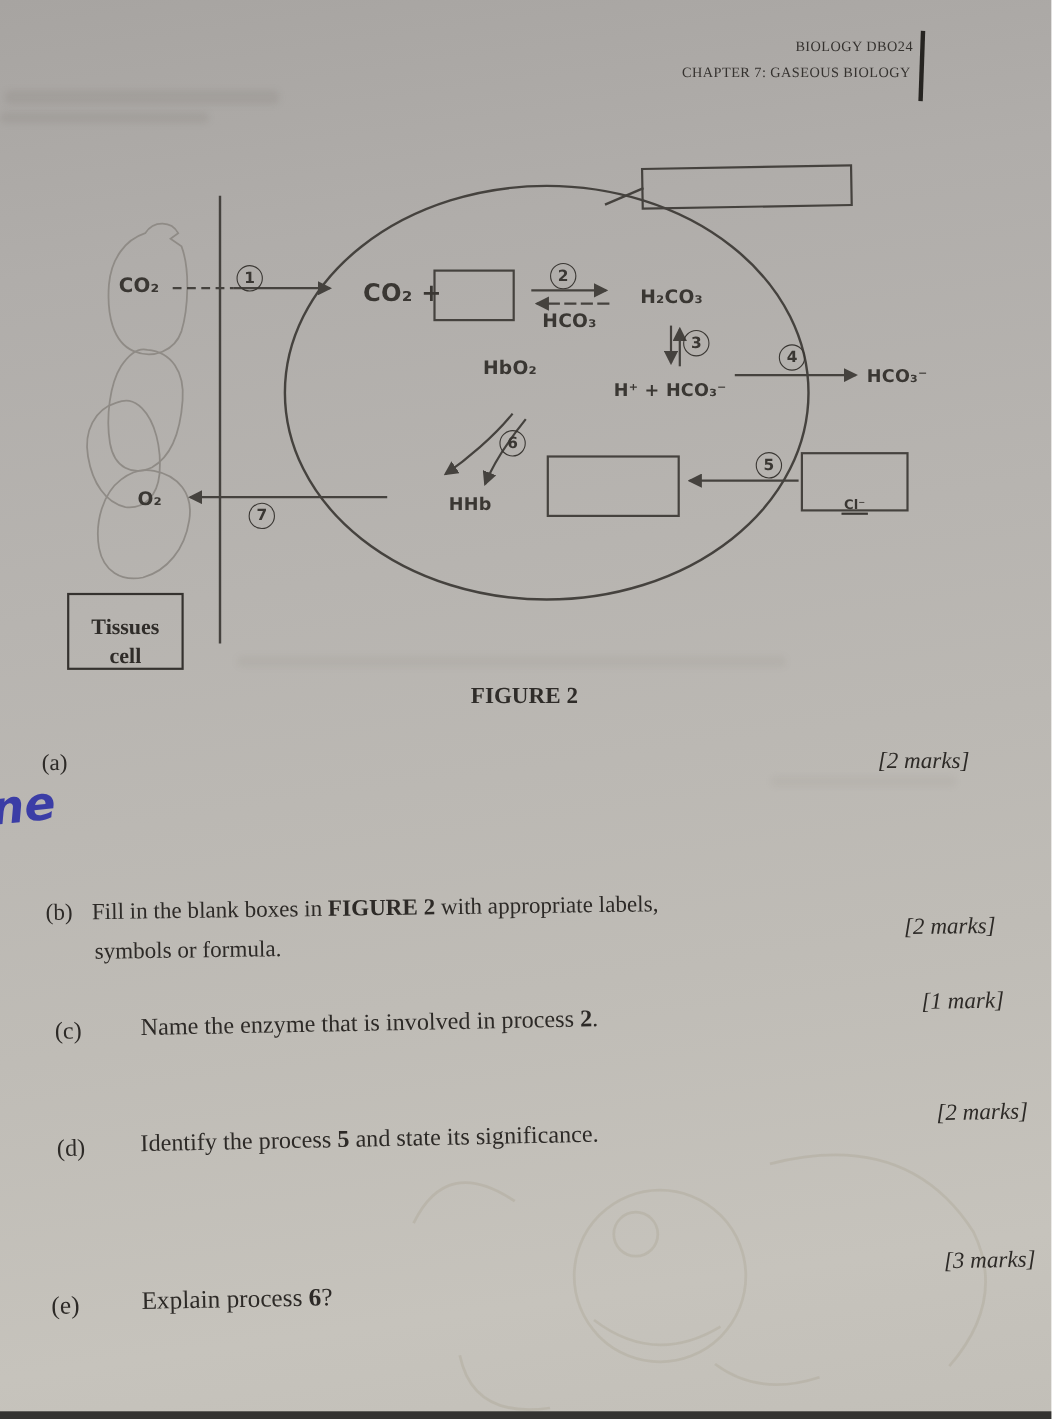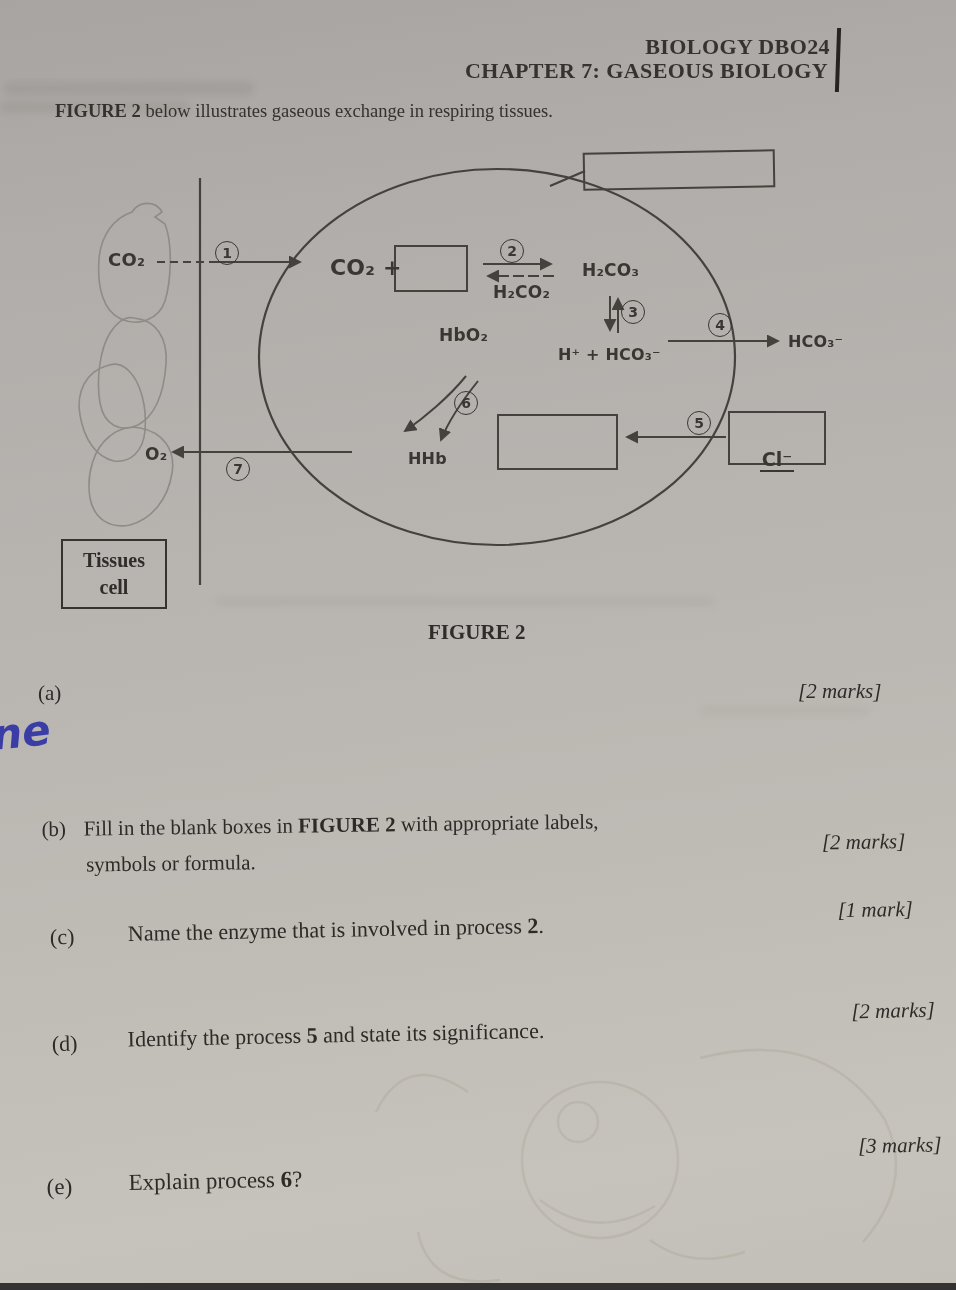--- a/index.html
+++ b/index.html
@@ -4,35 +4,35 @@
 <style>
   html,body{margin:0;padding:0;}
   body{width:956px;height:1290px;overflow:hidden;}
   #page{position:relative;width:956px;height:1290px;
     background:linear-gradient(172deg,#a7a4a1 0%,#b0adaa 18%,#b7b4b0 40%,#bfbcb6 68%,#c6c3bc 88%,#c2bfb8 100%);
     font-family:"Liberation Serif",serif;color:#2d2a27;}
   .abs{position:absolute;}
   
   .ghost{position:absolute;background:rgba(110,105,98,0.14);filter:blur(3px);border-radius:6px;}
   
-  .hdr{position:absolute;font-weight:700;font-size:22px;letter-spacing:0.4px;color:#35322f;}
+  .hdr{position:absolute;font-weight:400;font-size:13px;letter-spacing:0.4px;color:#35322f;}
   .hdr-bar{position:absolute;width:4px;background:#262421;transform:rotate(2deg);}
   
   .intro{position:absolute;font-size:18.5px;color:#34312e;}
   .b{font-weight:700;}
   
   svg{position:absolute;left:0;top:0;pointer-events:none;}
   .lbl{position:absolute;font-family:"DejaVu Sans",sans-serif;font-weight:700;color:#3a3733;letter-spacing:0.2px;white-space:nowrap;}
   .circ{position:absolute;width:24px;height:24px;border:1.8px solid #3a3733;border-radius:50%;
     display:flex;align-items:center;justify-content:center;
     font:700 14px "DejaVu Sans",sans-serif;color:#3a3733;box-sizing:border-box;}
   .bbox{position:absolute;border:2px solid #45423e;box-sizing:border-box;}
   .tissues-box{position:absolute;border:2px solid #35322f;box-sizing:border-box;text-align:center;
-    font-weight:700;font-size:20px;color:#2f2c29;padding-top:6px;line-height:27px;}
-  .cl-txt{font-family:"DejaVu Sans",sans-serif;font-weight:700;font-size:19px;color:#3a3733;
+    font-weight:700;font-size:20px;color:#2f2c29;padding-top:16px;line-height:27px;}
+  .cl-txt{font-family:"DejaVu Sans",sans-serif;font-weight:700;font-size:12px;color:#3a3733;
     border-bottom:2px solid #3a3733;padding:0 2px;margin-top:44px;}
   
   .qnum{position:absolute;font-size:21px;}
   .qtxt{position:absolute;font-size:21px;white-space:nowrap;}
   .marks{position:absolute;font-style:italic;font-size:21px;white-space:nowrap;}
   .hand{position:absolute;font-family:"DejaVu Sans",sans-serif;font-style:italic;font-weight:700;
     font-size:42px;color:#3b3da6;transform:rotate(-6deg);}
   .strip{position:absolute;left:0;bottom:0;width:956px;height:7px;background:#343331;}
 </style>
 </head>
@@ -87,46 +87,43 @@
       <path d="M466,376 C449,397 424,418 405,431" marker-end="url(#ah)"></path>
       <path d="M478,381 C462,401 448,422 441,440" marker-end="url(#ah)"></path>
       <line x1="352" y1="452" x2="173" y2="452" marker-end="url(#ah)"></line>
     </g>
   </svg>
 
   <div class="hdr" style="right:126px;top:34px;">BIOLOGY DBO24</div>
   <div class="hdr" style="right:128px;top:58px;">CHAPTER 7: GASEOUS BIOLOGY</div>
   <div class="hdr-bar" style="left:836px;top:28px;height:64px;"></div>
 
-  <div class="intro" style="left:55px;top:101px;">
-    <span class="b">FIGURE 2</span><span> below illustrates gaseous exchange in respiring tissues.</span>
-  </div>
 
   <div class="bbox" style="left:583px;top:151px;width:192px;height:38px;transform:rotate(-1deg);"></div>
   <div class="bbox" style="left:394px;top:245px;width:74px;height:47px;"></div>
   <div class="bbox" style="left:497px;top:414px;width:121px;height:56px;"></div>
 
   <div class="bbox" style="left:728px;top:411px;width:98px;height:54px;display:flex;align-items:center;justify-content:center;">
     <span class="cl-txt">Cl⁻</span>
   </div>
 
   <div class="tissues-box" style="left:61px;top:539px;width:106px;height:70px;">
     <div>Tissues</div>
     <div>cell</div>
   </div>
 
   <span class="lbl" style="left:108px;top:249px;font-size:18px;">CO₂</span>
   <span class="lbl" style="left:330px;top:255px;font-size:22px;">CO₂ +</span>
-  <span class="lbl" style="left:493px;top:282px;font-size:17px;">H₂CO₂</span>
+  <span class="lbl" style="left:493px;top:282px;font-size:17px;">HCO₃</span>
   <span class="lbl" style="left:582px;top:260px;font-size:17px;text-align:right;">H₂CO₃</span>
   <span class="lbl" style="left:439px;top:325px;font-size:17px;">HbO₂</span>
   <span class="lbl" style="left:558px;top:345px;font-size:16px;">H⁺ + HCO₃⁻</span>
   <span class="lbl" style="left:788px;top:332px;font-size:16px;">HCO₃⁻</span>
   <span class="lbl" style="left:408px;top:449px;font-size:16px;">HHb</span>
-  <span class="lbl" style="left:125px;top:444px;font-size:17px;margin-left:20px;">O₂</span>
+  <span class="lbl" style="left:125px;top:444px;font-size:17px;">O₂</span>
 
   <span class="circ" style="left:215px;top:241px;">1</span>
   <span class="circ" style="left:500px;top:239px;">2</span>
   <span class="circ" style="left:621px;top:300px;">3</span>
   <span class="circ" style="left:708px;top:313px;">4</span>
   <span class="circ" style="left:687px;top:411px;">5</span>
   <span class="circ" style="left:454px;top:391px;">6</span>
   <span class="circ" style="left:226px;top:457px;">7</span>
 
   <div class="abs b" style="left:428px;top:620px;font-size:21px;color:#2f2c29;">FIGURE 2</div>

